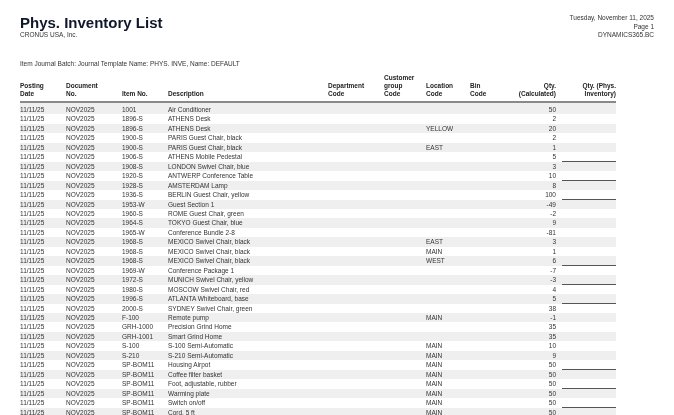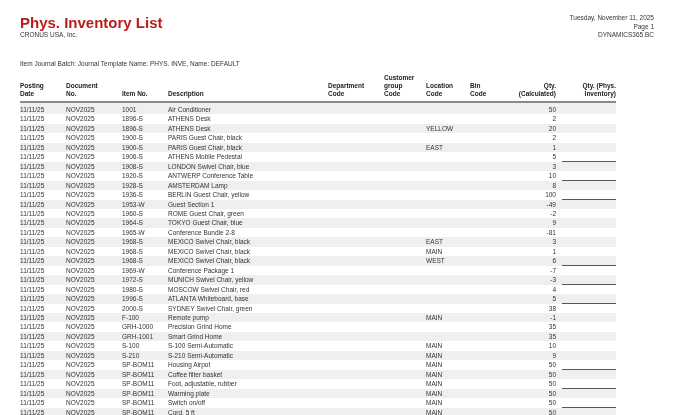--- a/index.html
+++ b/index.html
@@ -4,21 +4,21 @@
 <style>
   html, body { margin: 0; padding: 0; }
   body {
     width: 674px; height: 415px; overflow: hidden;
     background: #ffffff; color: #222;
     font-family: "Liberation Sans", "DejaVu Sans", sans-serif;
     position: relative;
   }
   .title {
     position: absolute; left: 20px; top: 14px;
-    font-size: 15px; font-weight: bold; color: #b91c1c; margin: 0;
+    font-size: 15px; font-weight: bold; color: #0f172a; margin: 0;
   }
   .company {
     position: absolute; left: 20px; top: 31px;
     font-size: 6.5px; color: #333;
   }
   .meta {
     position: absolute; right: 20px; top: 14px;
     text-align: right; font-size: 6.5px; color: #333; line-height: 8.5px;
   }
   .batch {

